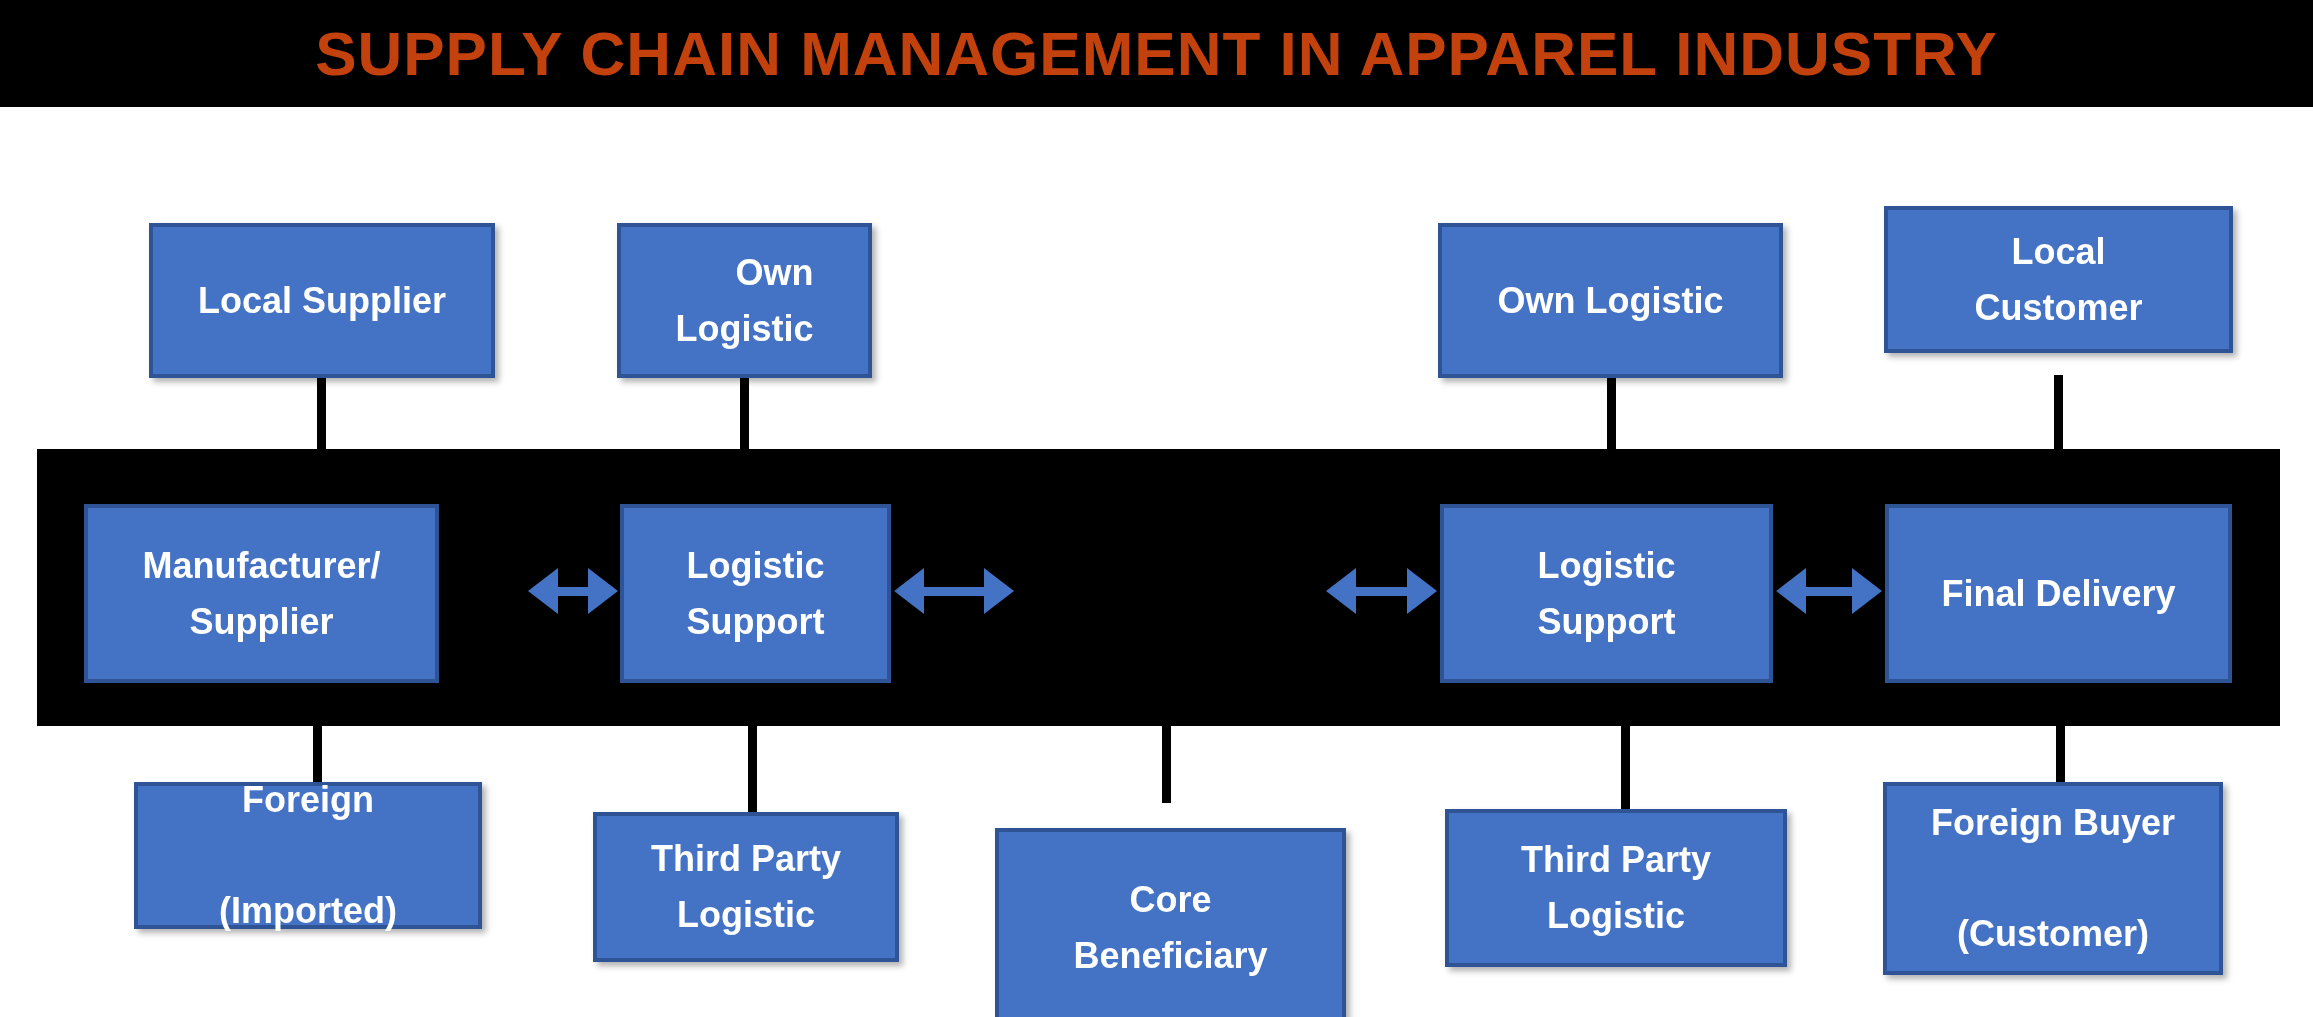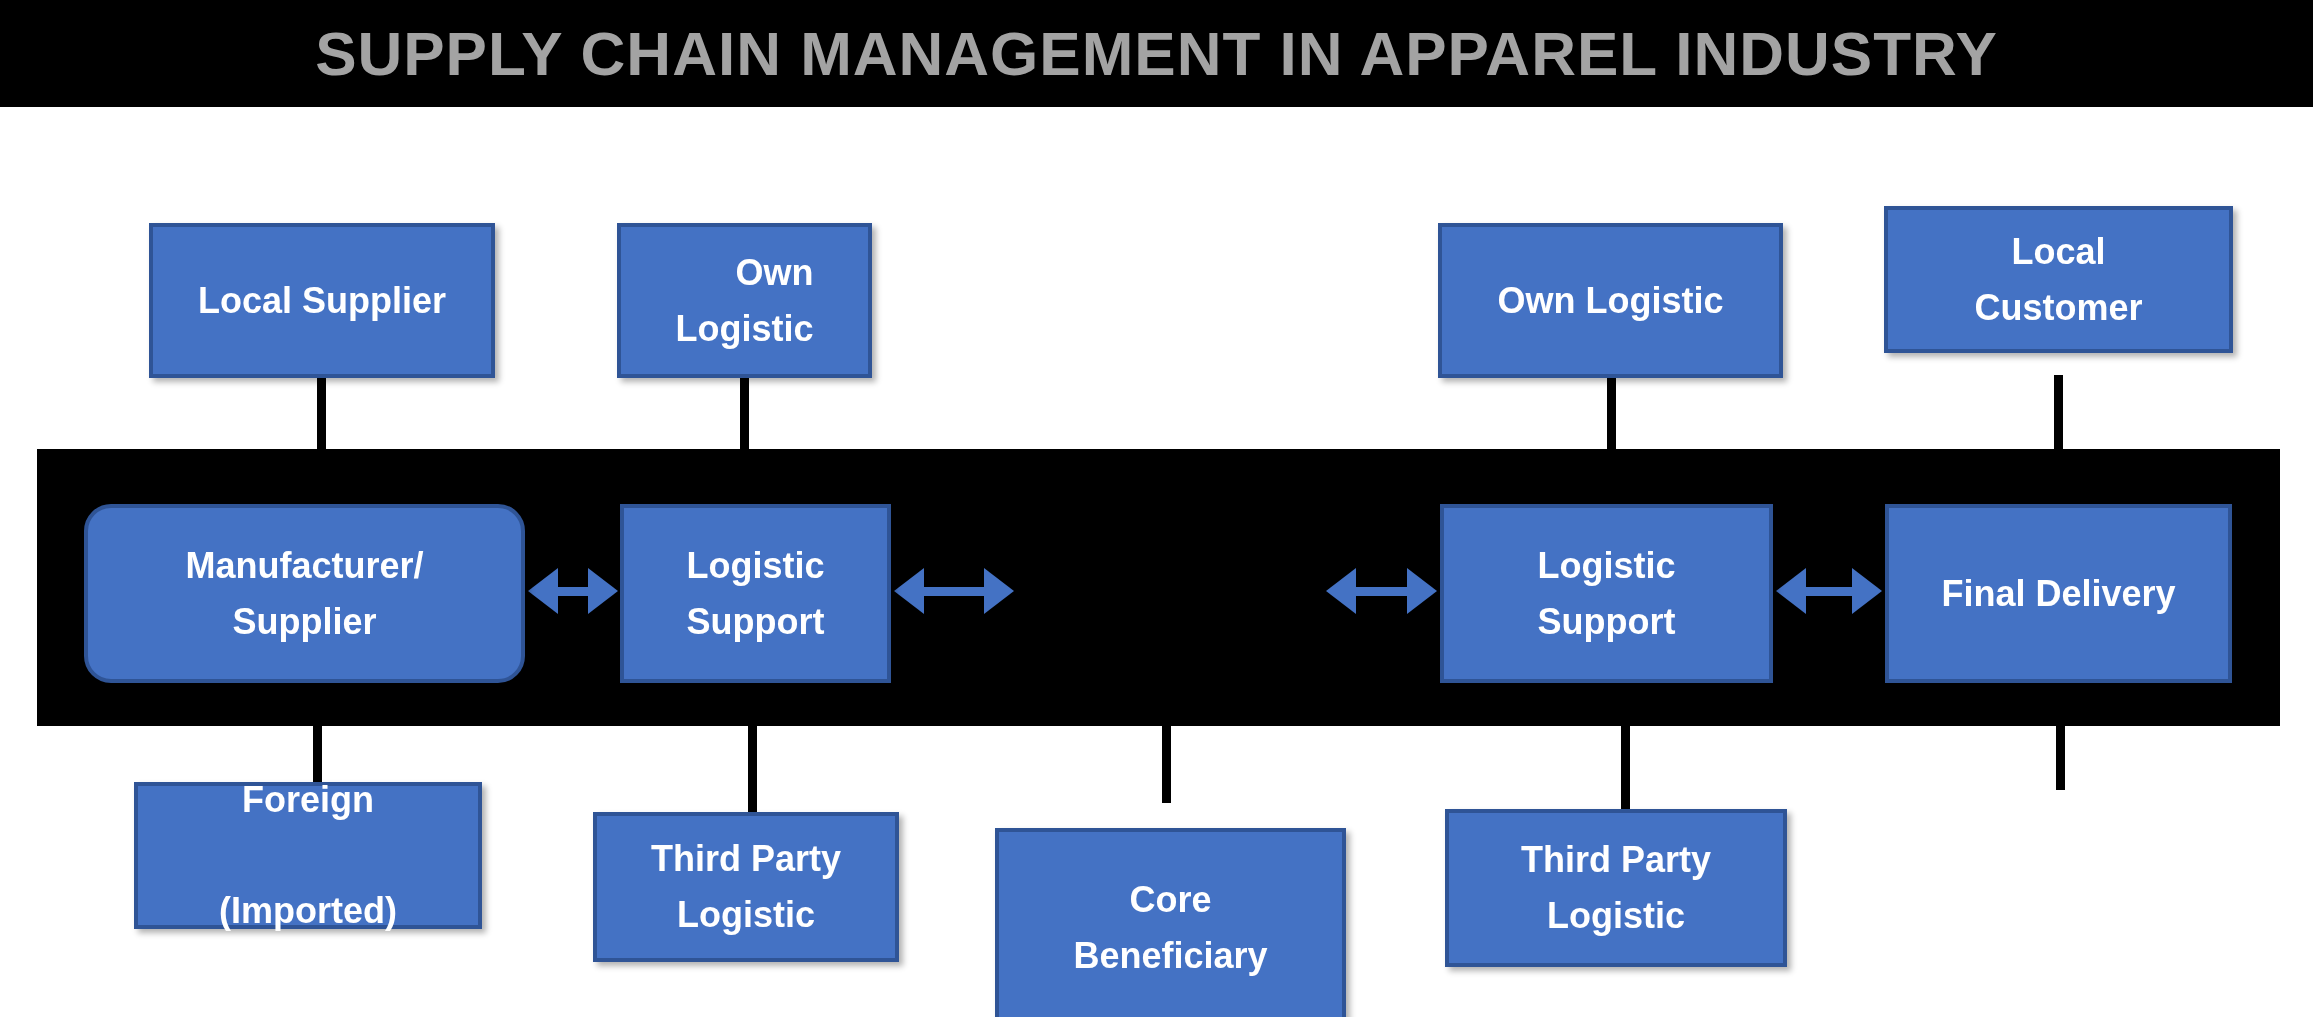--- a/index.html
+++ b/index.html
@@ -17,21 +17,21 @@
     background:#ffffff;
     overflow:hidden;
     font-family:"Liberation Sans", sans-serif;
   }
   .title-bar{
     position:absolute;left:0;top:0;width:2313px;height:107px;
     background:var(--band);
     display:flex;align-items:center;justify-content:center;
   }
   .title-bar h1{
-    margin:4px;color:#a3a3a3;font-size:62px;font-weight:bold;
+    margin:4px;color:#c2410c;font-size:62px;font-weight:bold;
     letter-spacing:1px;white-space:nowrap;
     font-family:"Liberation Sans", sans-serif;
   }
   .band{
     position:absolute;left:37px;top:449px;width:2243px;height:277px;
     background:var(--band);
   }
   .node{
     position:absolute;
     background:var(--node-fill);
@@ -104,31 +104,34 @@
     <span class="head-right"></span>
   </div>
 
   <div class="node" style="left:149px;top:223px;width:346px;height:155px;">Local Supplier</div>
   <div class="node" style="left:617px;top:223px;width:255px;height:155px;text-align:right;">Own
 Logistic</div>
   <div class="node" style="left:1438px;top:223px;width:345px;height:155px;">Own Logistic</div>
   <div class="node" style="left:1884px;top:206px;width:349px;height:147px;">Local
 Customer</div>
 
-  <div class="node" style="left:84px;top:504px;width:441px;height:179px;border-radius:27px;">Manufacturer/
+  <div class="node" style="left:84px;top:504px;width:355px;height:179px;">Manufacturer/
 Supplier</div>
   <div class="node" style="left:620px;top:504px;width:271px;height:179px;">Logistic
 Support</div>
   <div class="node" style="left:1440px;top:504px;width:333px;height:179px;">Logistic
 Support</div>
   <div class="node" style="left:1885px;top:504px;width:347px;height:179px;">Final Delivery</div>
 
   <div class="node" style="left:134px;top:782px;width:348px;height:147px;">Foreign
 
 (Imported)</div>
   <div class="node" style="left:593px;top:812px;width:306px;height:150px;">Third Party
 Logistic</div>
   <div class="node" style="left:995px;top:828px;width:351px;height:200px;">Core
 Beneficiary</div>
   <div class="node" style="left:1445px;top:809px;width:342px;height:158px;">Third Party
 Logistic</div>
+  <div class="node" style="left:1883px;top:782px;width:340px;height:193px;">Foreign Buyer
+
+(Customer)</div>
 
 </div>
 
 </body></html>

